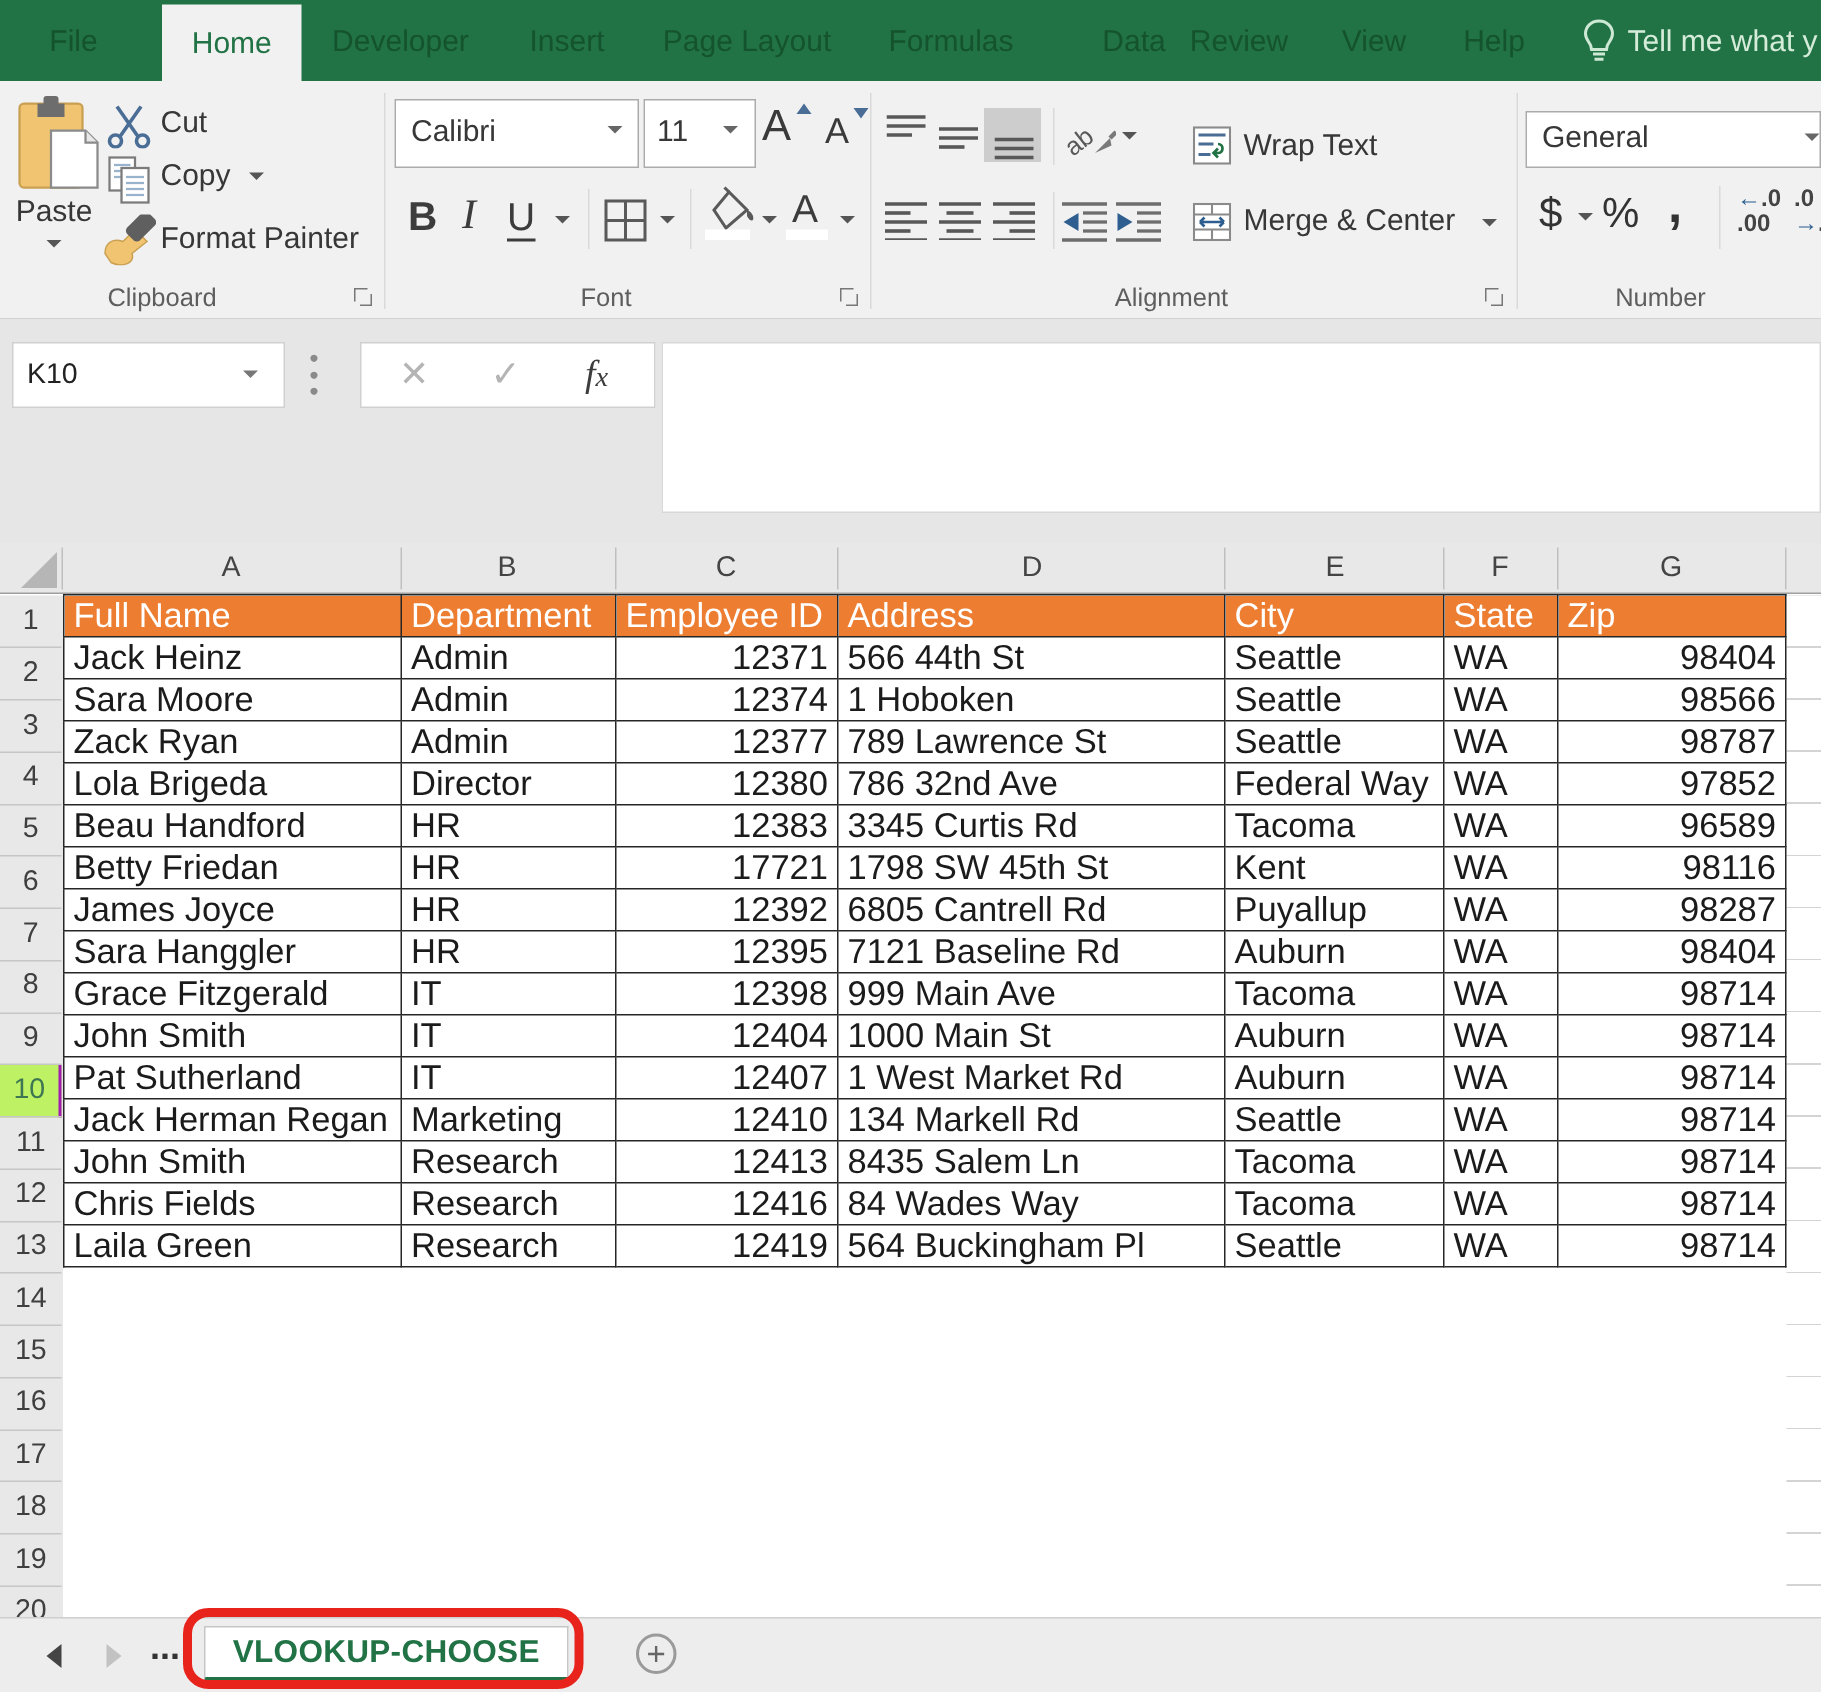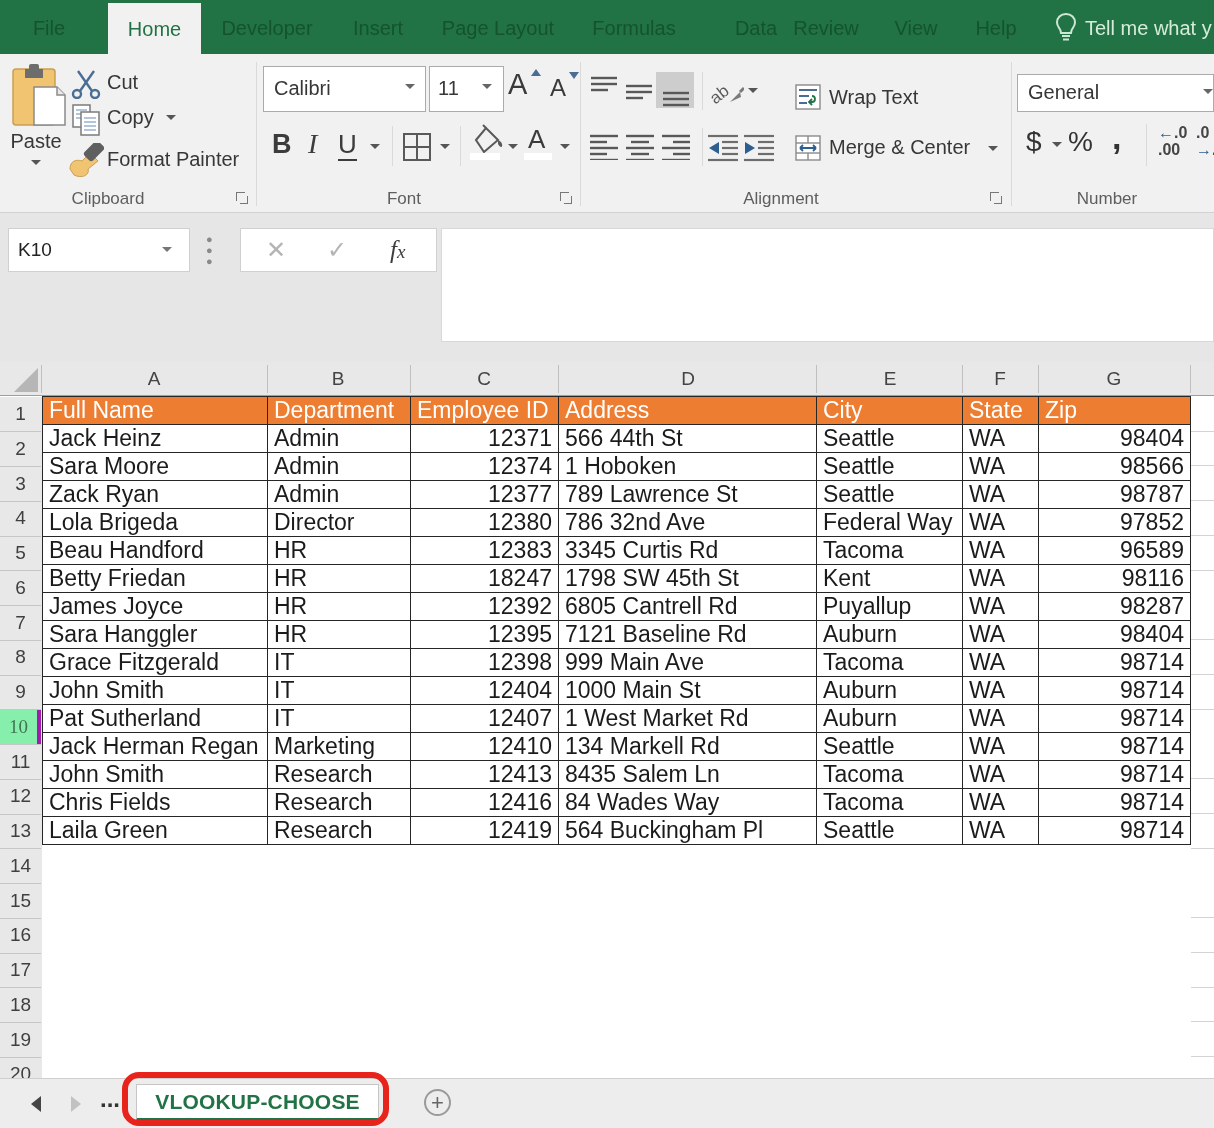--- a/index.html
+++ b/index.html
@@ -356,21 +356,21 @@
           <td>HR</td>
           <td class="n">12383</td>
           <td>3345 Curtis Rd</td>
           <td>Tacoma</td>
           <td>WA</td>
           <td class="n">96589</td>
         </tr>
 <tr>
           <td>Betty Friedan</td>
           <td>HR</td>
-          <td class="n">18247</td>
+          <td class="n">17721</td>
           <td>1798 SW 45th St</td>
           <td>Kent</td>
           <td>WA</td>
           <td class="n">98116</td>
         </tr>
 <tr>
           <td>James Joyce</td>
           <td>HR</td>
           <td class="n">12392</td>
           <td>6805 Cantrell Rd</td>
@@ -456,21 +456,21 @@
 <div id="rownums">
 <div class="rhn" style="top:397px;">1</div>
 <div class="rhn" style="top:431.75px;">2</div>
 <div class="rhn" style="top:466.5px;">3</div>
 <div class="rhn" style="top:501.25px;">4</div>
 <div class="rhn" style="top:536px;">5</div>
 <div class="rhn" style="top:570.75px;">6</div>
 <div class="rhn" style="top:605.5px;">7</div>
 <div class="rhn" style="top:640.25px;">8</div>
 <div class="rhn" style="top:675px;">9</div>
-<div class="rhn" style="top:709.75px;color:#3e7553;background:#86efac;border-right:4px solid #a21caf;font-family:Liberation Serif, serif;">10</div>
+<div class="rhn" style="top:709.75px;color:#3e7553;background:#bef264;border-right:2px solid #a21caf;">10</div>
 <div class="rhn" style="top:744.5px;">11</div>
 <div class="rhn" style="top:779.25px;">12</div>
 <div class="rhn" style="top:814px;">13</div>
 <div class="rhn" style="top:848.75px;">14</div>
 <div class="rhn" style="top:883.5px;">15</div>
 <div class="rhn" style="top:918.25px;">16</div>
 <div class="rhn" style="top:953px;">17</div>
 <div class="rhn" style="top:987.75px;">18</div>
 <div class="rhn" style="top:1022.5px;">19</div>
 <div class="rhn" style="top:1057.25px;">20</div>

